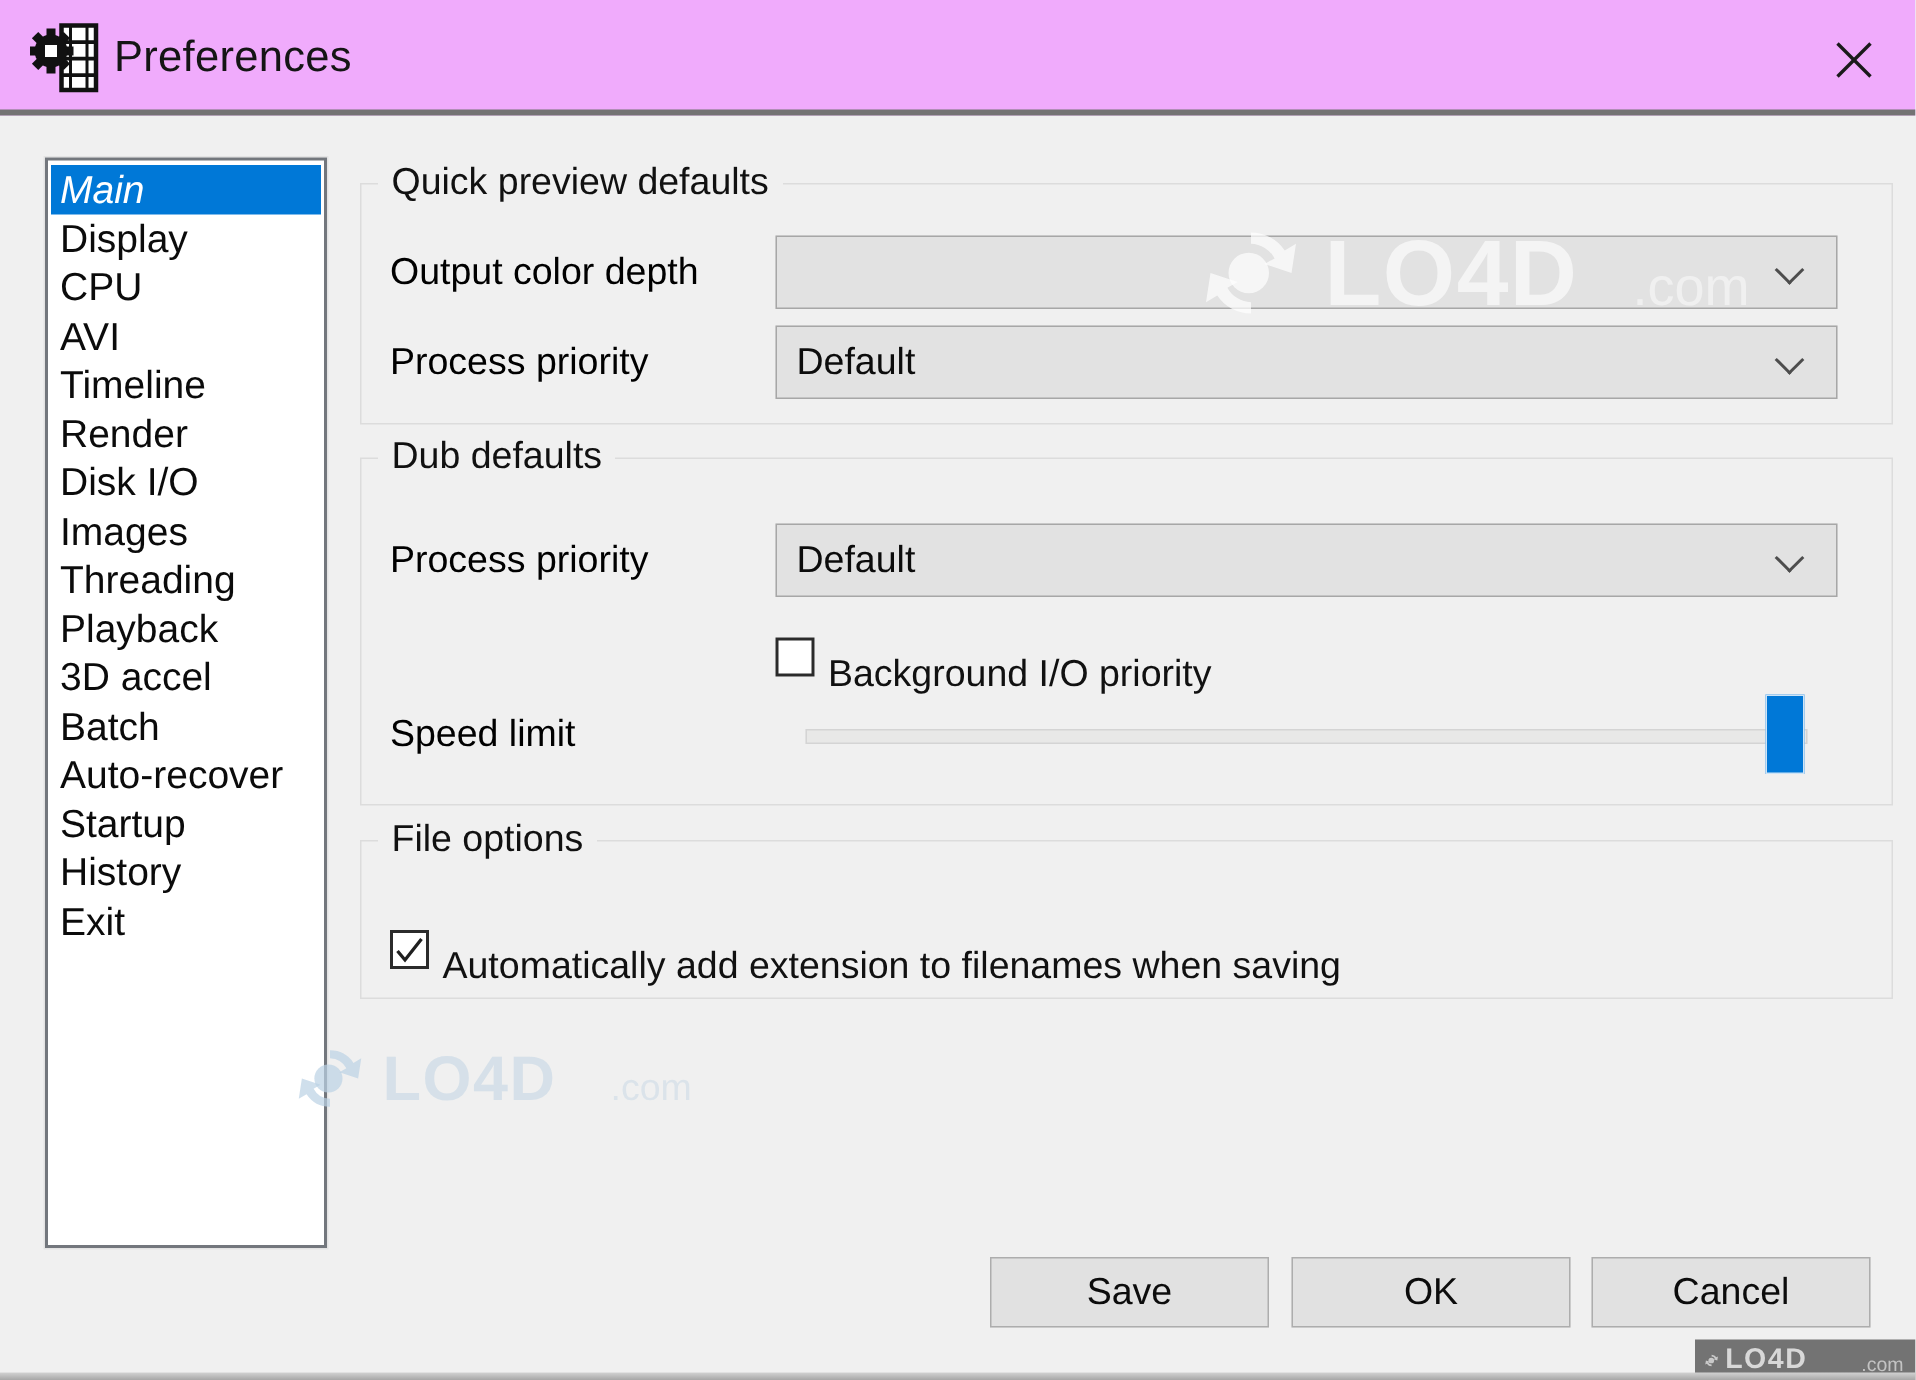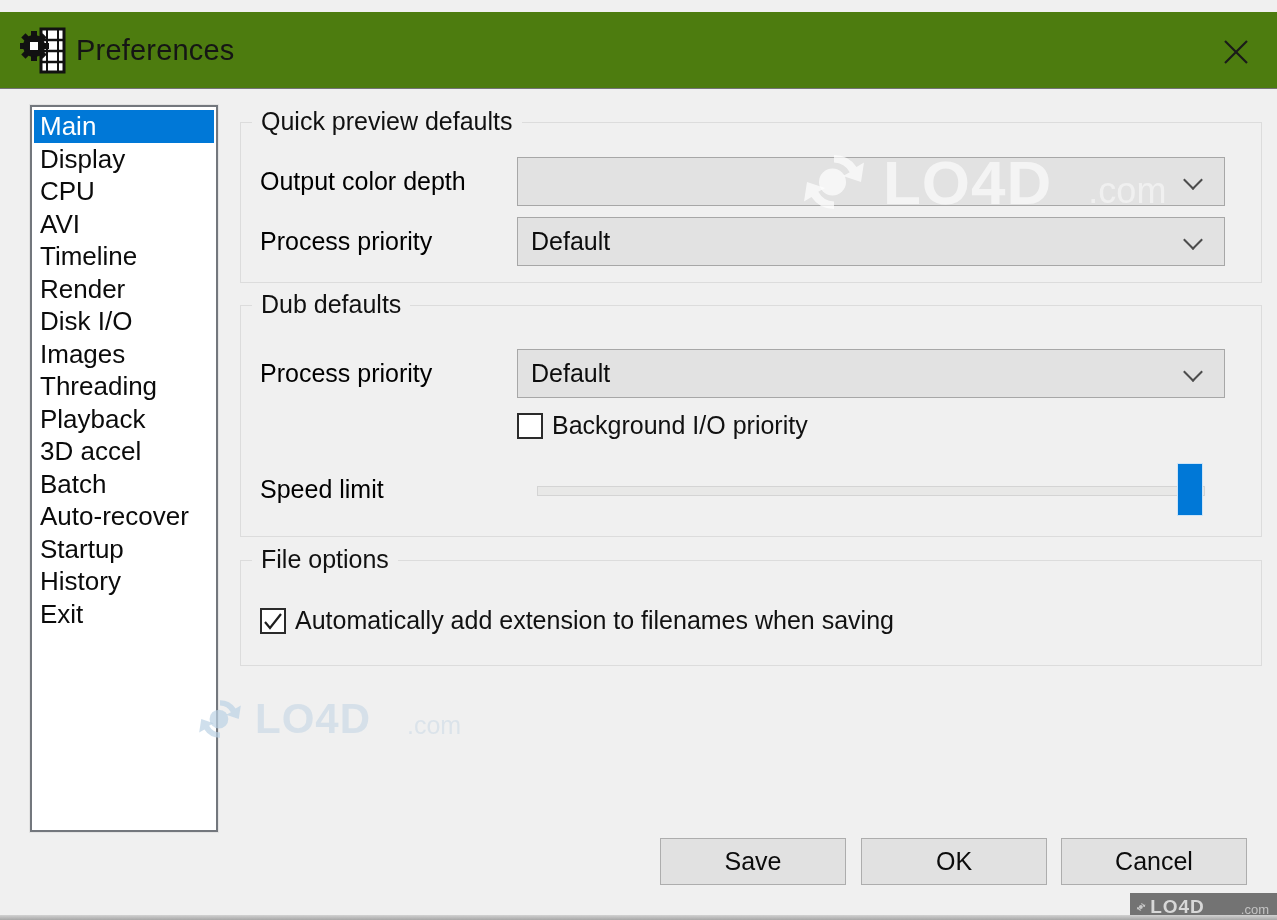--- a/index.html
+++ b/index.html
@@ -9,23 +9,23 @@
     background:#f0f0f0;
   }
   .window {
     position:relative;
     width:1277px; height:920px;
     background:#f0f0f0;
     overflow:hidden;
   }
   
   .titlebar {
-    position:absolute; left:0; top:12px; width:1277px; height:77px;
-    background:#4d7c0f;
-    border-bottom:1px solid #737373;
+    position:absolute; left:0; top:0; width:1277px; height:77px;
+    background:#f0abfc;
+    border-bottom:4px solid #737373;
   }
   .app-icon { position:absolute; left:20px; top:13px; width:48px; height:50px; }
   .title-text {
     position:absolute; left:76px; top:0; height:77px;
     display:flex; align-items:center;
     font-size:29px; color:#151515; letter-spacing:0.2px;
   }
   .close-btn {
     position:absolute; left:1214px; top:20px; width:44px; height:40px;
     display:flex; align-items:center; justify-content:center;
@@ -47,20 +47,21 @@
   .sidebar-item {
     height:32.5px; line-height:32.5px;
     font-size:26px; color:#0b0b0b;
     padding-left:6px;
     white-space:nowrap; overflow:hidden;
     cursor:default;
   }
   .sidebar-item.selected {
     background:var(--accent,#0078d7);
     color:#ffffff;
+    font-style:italic;
   }
   
   .groupbox {
     position:absolute;
     border:1px solid #dcdcdc;
   }
   .groupbox-title {
     position:absolute; top:-16px; left:11px;
     background:#f0f0f0; padding:0 9px;
     font-size:25px; color:#111111; white-space:nowrap;
@@ -91,21 +92,21 @@
   .checkbox-row { position:absolute; display:flex; align-items:center; cursor:default; }
   .checkbox {
     width:26px; height:26px;
     background:#ffffff;
     border:2px solid #2b2b2b;
     margin-right:9px;
     flex:0 0 auto;
     display:flex; align-items:center; justify-content:center;
   }
   .checkbox svg { display:block; }
-  .checkbox-label { font-size:25px; color:#111111; white-space:nowrap; }
+  .checkbox-label { font-size:25px; color:#111111; white-space:nowrap;margin-top:24px; }
   
   .slider-track {
     position:absolute;
     height:10px;
     background:#e8e8e7;
     border:1px solid #d4d4d4;
     cursor:default;
   }
   .slider-thumb {
     position:absolute;

